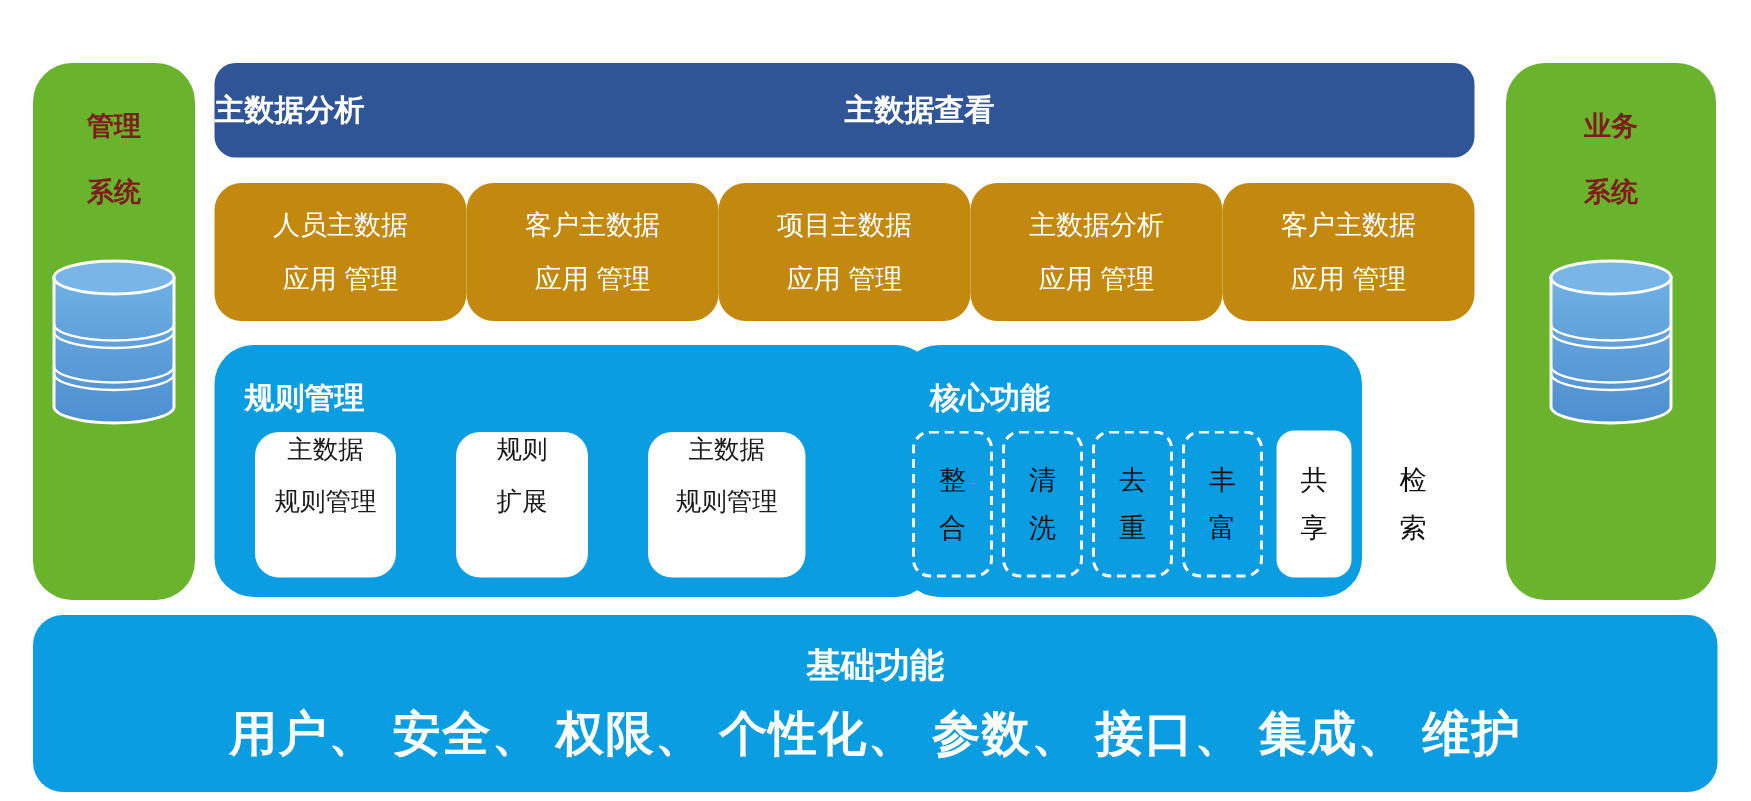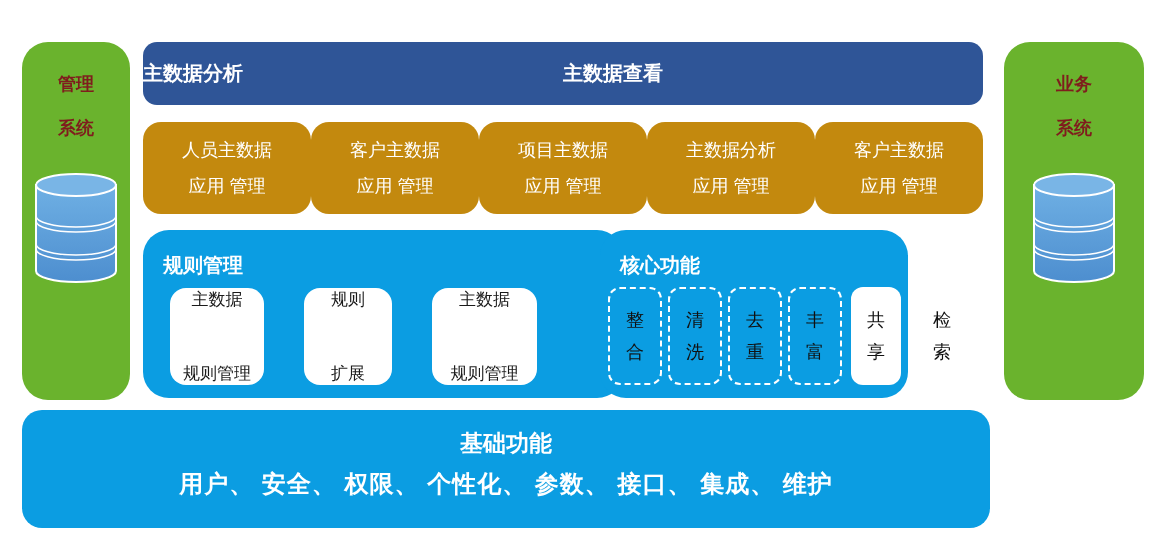--- a/index.html
+++ b/index.html
@@ -46,46 +46,46 @@
     border-radius:26px;
   }
   .panel-title {
     position:absolute; left:20px; top:22px; color:#ffffff;
     font-weight:bold; font-size:20px;
   }
   .rule-panel { left:143px; width:480px; }
   .rule-boxes { position:absolute; left:27px; top:58px; display:flex; gap:40px; }
   .rule-box {
     background:#ffffff; border-radius:16px; height:97px; box-sizing:border-box;
-    display:flex; flex-direction:column; align-items:center; justify-content:space-between;
+    display:flex; flex-direction:column; align-items:center; justify-content:flex-start;
     gap:12px; font-size:17px; color:#1a1a1a;
   }
   .rule-box.w1 { width:94px; }
   .rule-box.w2 { width:88px; }
   .rule-box.w3 { width:105px; }
 
   .core-panel { left:600px; width:308px; }
   .core-boxes { position:absolute; left:8px; top:57px; display:flex; gap:6px; }
   .core-box {
     height:98px; border-radius:12px; box-sizing:border-box;
     display:flex; flex-direction:column; align-items:center; justify-content:center;
     gap:8px; font-size:18px; color:#111111; font-weight:500;
   }
   .core-box.dashed { width:54px; border:2px dashed #ffffff; background:transparent; }
   .core-box.solid  { width:50px; background:#ffffff; }
   .core-box.solid.first { margin-left:3px; }
   .core-box.solid.second { margin-left:10px; }
 
   
   .base-bar {
-    position:absolute; left:22px; top:410px; width:968px; height:118px;
+    position:absolute; left:22px; top:410px; width:1123px; height:118px;
     background:#0b9de2; border-radius:20px; color:#ffffff; text-align:center;
   }
   .base-title { margin-top:18px; font-size:23px; font-weight:bold; }
-  .base-items { margin-top:9px;  font-size:24px; font-weight:bold; letter-spacing:1px; }
+  .base-items { margin-top:9px;  font-size:32px; font-weight:bold; letter-spacing:1px; }
 </style>
 </head>
 <body>
 
 <div class="canvas">
 
   <div class="green-col left">
     <div class="col-label">
       <div>管理</div>
       <div>系统</div>

